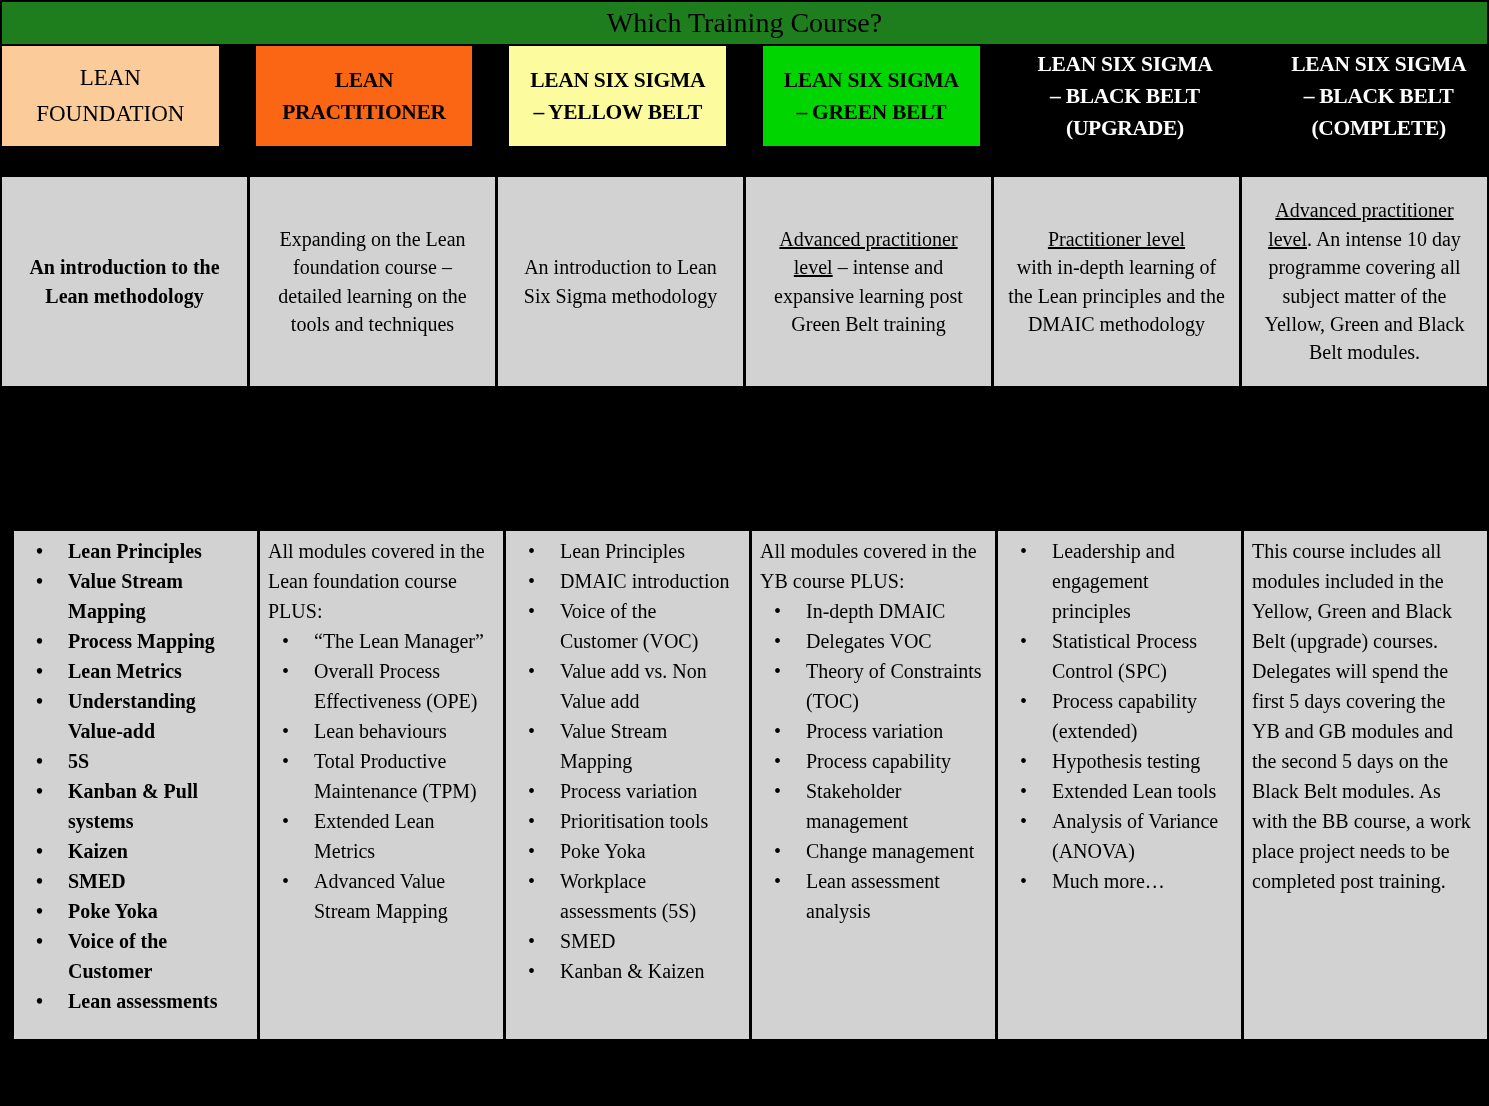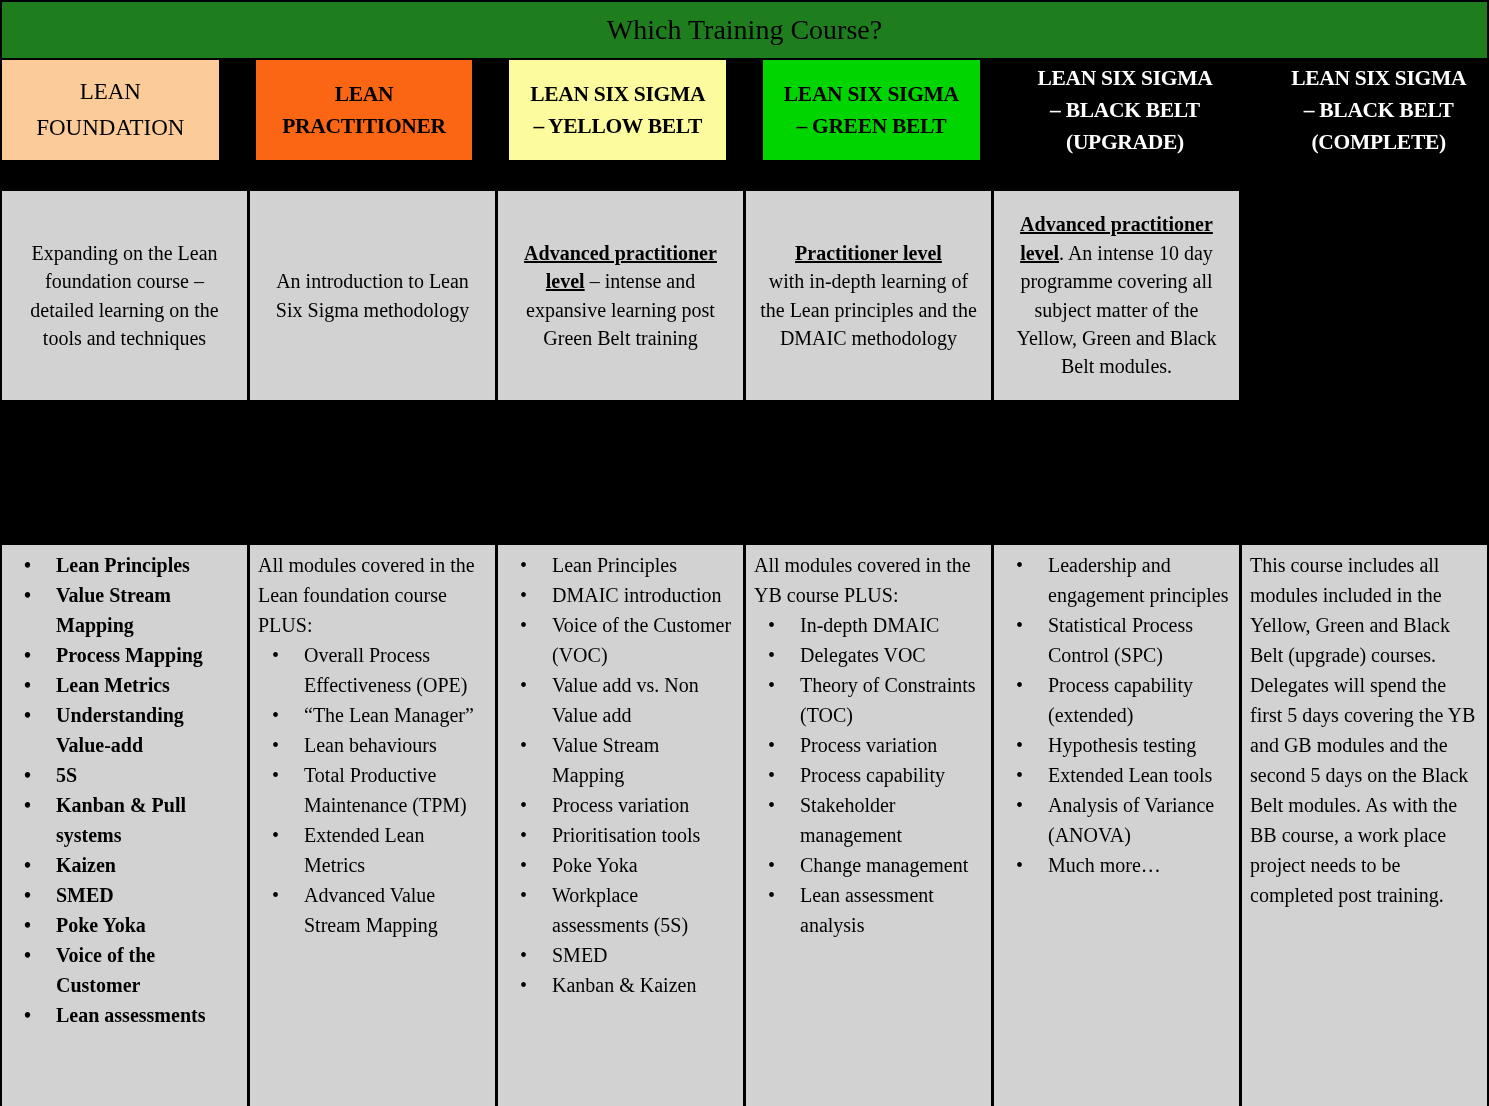--- a/index.html
+++ b/index.html
@@ -8,21 +8,21 @@
     background:#000;
     font-family:"Liberation Serif", serif;
     color:#000;
   }
   .frame {
     width:1489px; height:1106px;
     background:#000;
     padding:2px 2px 0 2px;
   }
   .title-bar {
-    height:56px;
+    height:42px;
     background:var(--title-bg, #1E7E1E);
     display:flex; align-items:center; justify-content:center;
     font-size:28px;
     margin-bottom:2px;
   }
   .row {
     display:grid;
     grid-template-columns:repeat(6, 1fr);
     column-gap:3px;
   }
@@ -45,25 +45,25 @@
   .desc-row { height:209px; margin-bottom:145px; }
   .cell { background:var(--cell-bg, #D2D2D2); }
   .desc-cell {
     display:flex; align-items:center; justify-content:center;
     text-align:center;
     font-size:20px;
     line-height:1.42;
     padding:10px 12px;
   }
   .desc-strong { font-weight:bold; }
-  .lead { font-weight:bold; text-decoration:underline; }
+  .lead { font-weight:normal; text-decoration:underline; }
   .lead.block { display:block; }
   .lead:empty { display:none; }
 
-  .modules-row { height:566px; }
+  .modules-row { height:508px;margin-left:12px; }
   .modules-cell {
     font-size:20px;
     line-height:1.5;
     padding:5px 10px 4px 8px;
     overflow:hidden;
   }
   .modules-intro:empty { display:none; }
   .module-list { list-style:none; margin:0; padding:0; }
   .module-list li { position:relative; padding-left:46px; }
   .module-list li::before { content:"\2022"; position:absolute; left:14px; }
@@ -89,20 +89,23 @@
 – GREEN BELT</div>
     <div class="header-cell hdr-black">LEAN SIX SIGMA
 – BLACK BELT
 (UPGRADE)</div>
     <div class="header-cell hdr-black">LEAN SIX SIGMA
 – BLACK BELT
 (COMPLETE)</div>
   </div>
 
   <div class="row desc-row">
+    <div class="cell desc-cell desc-strong">
+      <p><span>An introduction to the Lean methodology</span></p>
+    </div>
     <div class="cell desc-cell">
       <p><span>Expanding on the Lean foundation course – detailed learning on the tools and techniques</span></p>
     </div>
     <div class="cell desc-cell">
       <p><span>An introduction to Lean Six Sigma methodology</span></p>
     </div>
     <div class="cell desc-cell">
       <p><span class="lead">Advanced practitioner level</span><span> – intense and expansive learning post Green Belt training</span></p>
     </div>
     <div class="cell desc-cell">
@@ -127,22 +130,22 @@
           <li>Kaizen</li>
           <li>SMED</li>
           <li>Poke Yoka</li>
           <li>Voice of the Customer</li>
           <li>Lean assessments</li>
         </ul>
     </div>
     <div class="cell modules-cell">
       <p class="modules-intro">All modules covered in the Lean foundation course PLUS:</p>
       <ul class="module-list">
+          <li>“The Lean Manager”</li>
           <li>Overall Process Effectiveness (OPE)</li>
-          <li>“The Lean Manager”</li>
           <li>Lean behaviours</li>
           <li>Total Productive Maintenance (TPM)</li>
           <li>Extended Lean Metrics</li>
           <li>Advanced Value Stream Mapping</li>
         </ul>
     </div>
     <div class="cell modules-cell">
 
       <ul class="module-list">
           <li>Lean Principles</li>

